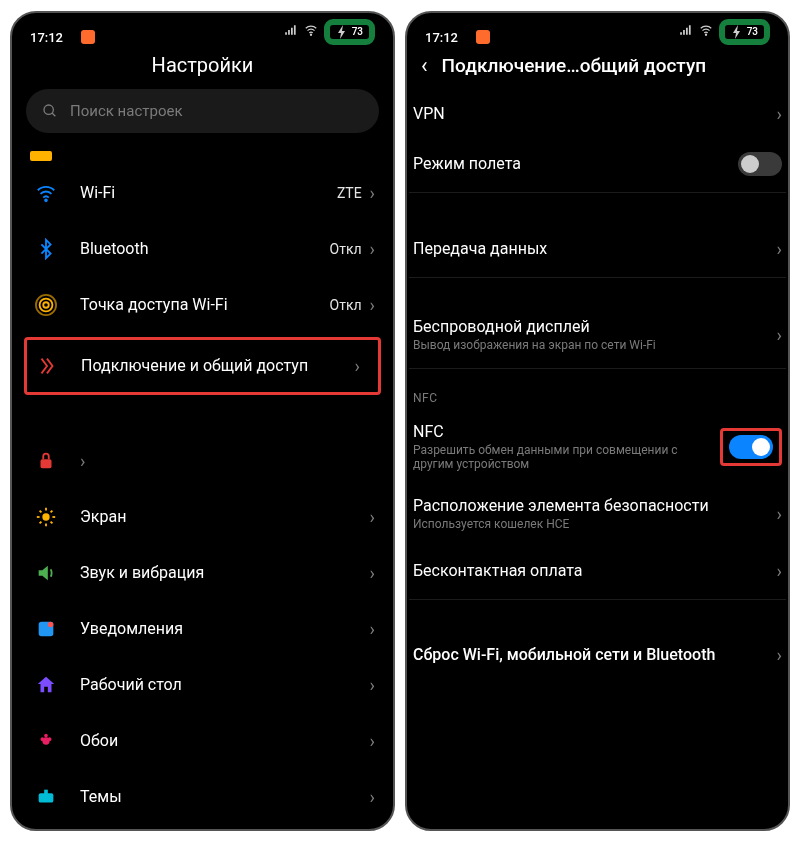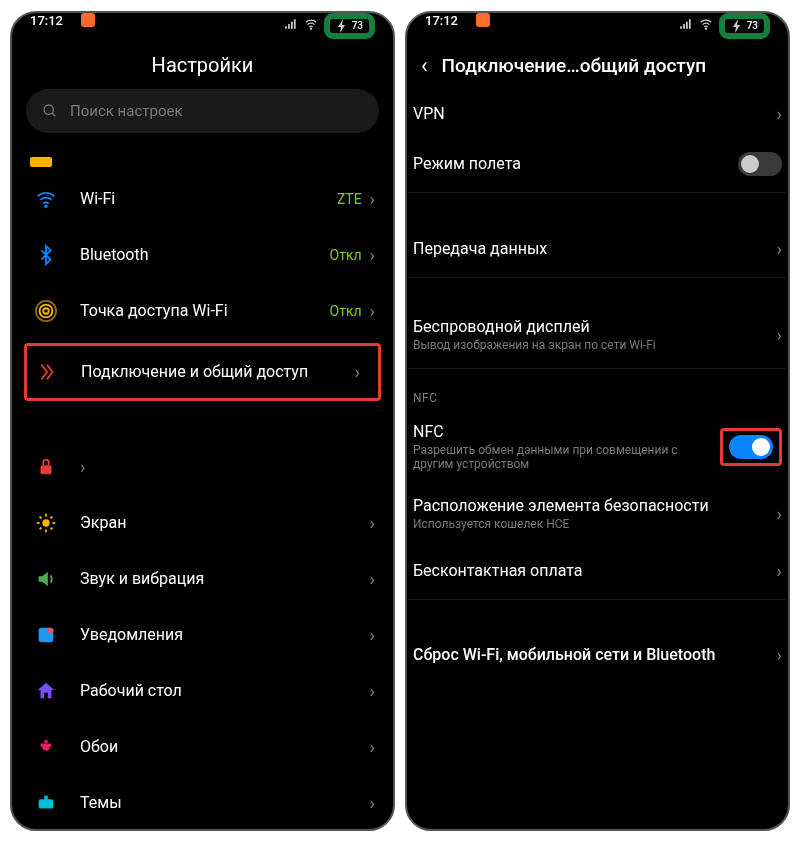--- a/index.html
+++ b/index.html
@@ -22,21 +22,21 @@
     border-radius: 26px;
     overflow: hidden;
     position: relative;
     color: #fff;
     display: flex;
     flex-direction: column;
   }
   .status-bar {
     height: 32px;
     display: flex;
-    align-items: flex-start;
+    align-items: flex-end;
     justify-content: space-between;
     padding: 0 18px;
     font-size: 13px;
     font-weight: 500;
   }
   .status-left, .status-right { display: flex; align-items: center; gap: 6px; }
   .status-right svg { width: 14px; height: 14px; }
   .battery-pill {
     border: 6px solid #15803d;
     border-radius: 9px;
@@ -54,21 +54,21 @@
     padding: 8px 0 12px;
   }
   .header-row {
     display: flex;
     align-items: center;
     padding: 8px 14px 12px;
     gap: 14px;
   }
   .header-row .title2 { font-size: 19px; font-weight: 500; }
   .search-box {
-    margin: 0 14px 14px;
+    margin: 0 14px 8px;
     background: #1a1a1a;
     border-radius: 22px;
     height: 44px;
     display: flex;
     align-items: center;
     padding: 0 16px;
     gap: 12px;
     color: #7a7a7a;
     font-size: 15px;
   }
@@ -76,21 +76,21 @@
   .row {
     display: flex;
     align-items: center;
     min-height: 56px;
     padding: 10px 4px;
   }
   .row .icon-slot { width: 32px; display: flex; justify-content: center; margin-right: 18px; }
   .row .label { flex: 1; font-size: 16px; color: #fefefe; }
   .row .sub { font-size: 12px; color: #7a7a7a; margin-top: 2px; }
   .row .text-col { flex: 1; display: flex; flex-direction: column; }
-  .row .value { color: #84cc16; font-size: 14px; margin-right: 8px; }
+  .row .value { color: #e5e5e5; font-size: 14px; margin-right: 8px; }
   .chev { color: #7a7a7a; font-size: 18px; }
   .row-trunc {
     height: 20px;
     display: flex;
     align-items: flex-end;
     padding-left: 4px;
     margin-bottom: 4px;
   }
   .highlight-box {
     border: 3px solid #e53935;

